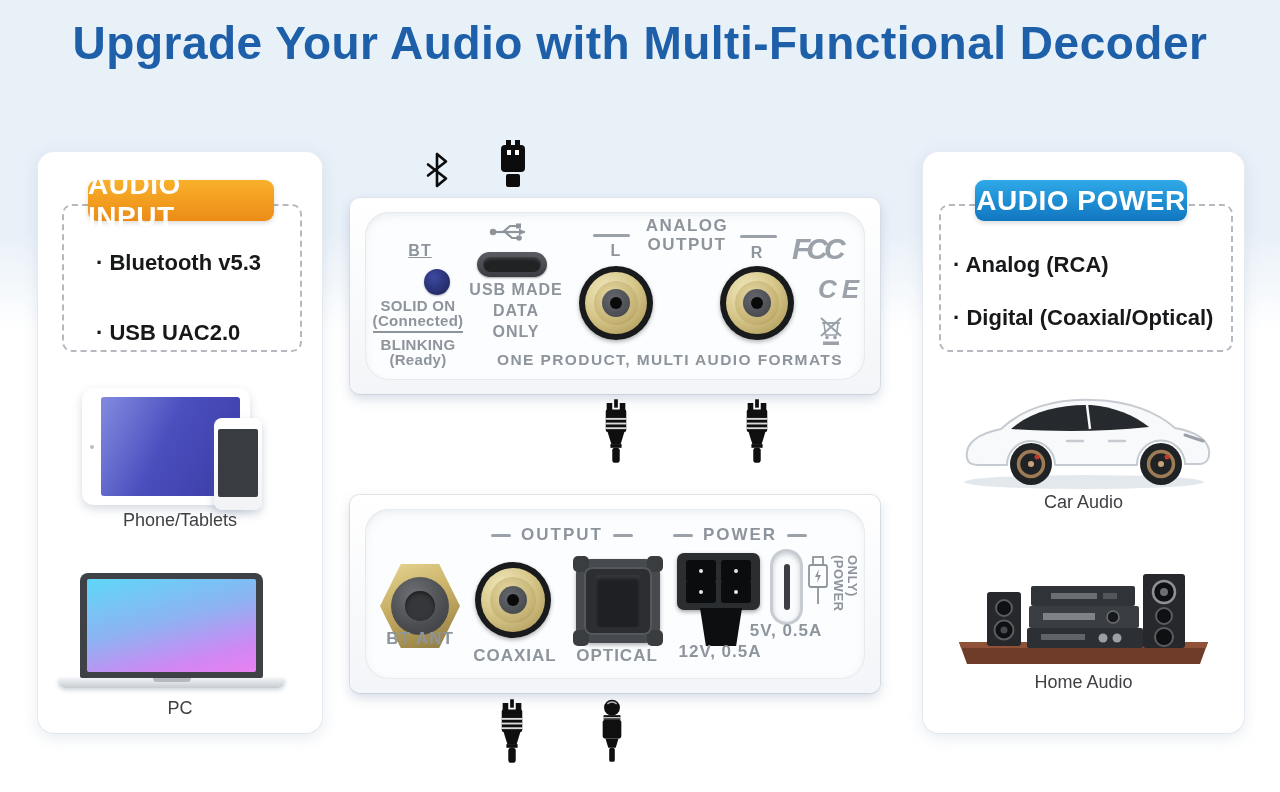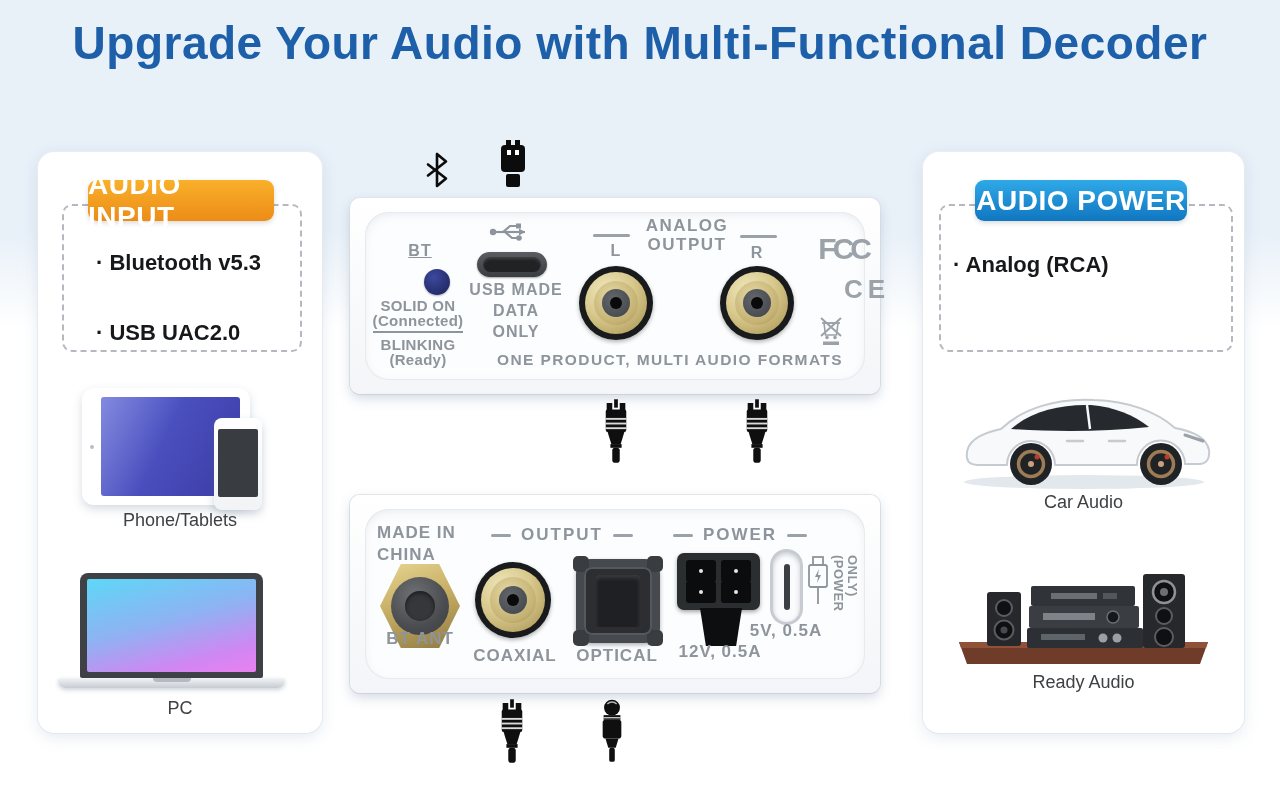--- a/index.html
+++ b/index.html
@@ -72,21 +72,21 @@
   .molex .dot{position:absolute;left:50%;top:50%;transform:translate(-50%,-50%);
               width:4px;height:4px;border-radius:50%;background:#e8e8e8;}
   .molex-tab{position:absolute;background:#0d0e0f;
              clip-path:polygon(0 0,100% 0,86% 100%,14% 100%);border-radius:0 0 4px 4px;}
   .vtext{position:absolute;writing-mode:vertical-lr;color:#8d949b;font-weight:bold;
          font-size:13px;letter-spacing:.5px;line-height:14px;}
   .led{position:absolute;border-radius:50%;
        background:radial-gradient(circle at 38% 32%,#3c49a0,#272f6e 65%,#1c2258 100%);
        box-shadow:0 1px 2px rgba(0,0,0,.3);}
   .underline-sub{border-bottom:2px solid #8d949b;padding-bottom:3px;margin-bottom:4px;display:inline-block;}
-  .certs{position:absolute;color:#9ba2a9;font-weight:bold;text-align:right;}
+  .certs{position:absolute;color:#9ba2a9;font-weight:bold;text-align:left;font-style:italic;}
   
   .tablet{position:absolute;background:#fff;border-radius:12px;box-shadow:0 4px 10px rgba(90,110,140,.25);}
   .tablet .scr{position:absolute;inset:9px 10px 9px 19px;border-radius:3px;
        background:linear-gradient(120deg,#5f6ad6 0%,#4a4fbe 45%,#3b3aa4 100%);overflow:hidden;}
   .tablet .scr::after{content:"";position:absolute;inset:0;
        background:linear-gradient(115deg,rgba(255,255,255,.22) 0%,rgba(255,255,255,0) 45%);}
   .tablet .cam{position:absolute;left:8px;top:50%;width:4px;height:4px;border-radius:50%;
        background:#b9bec5;transform:translateY(-50%);}
   .phone{position:absolute;background:linear-gradient(180deg,#ffffff,#f1f3f5);border-radius:8px;
        box-shadow:0 4px 9px rgba(90,110,140,.3);}
@@ -128,20 +128,21 @@
     </div>
     <div class="laptop-base" style="left:20px;top:526px;width:227px;height:10px;">
       <span class="notch"></span>
     </div>
     <div class="devlabel" style="top:546px;">PC</div>
   </section>
 
   <section class="card" style="left:923px;top:152px;width:321px;height:581px;">
     <div class="dashedbox" style="left:16px;top:52px;width:290px;height:144px;">
       <div class="feature" style="position:absolute;left:12px;top:46px;">· Analog (RCA)</div>
+      <div class="feature" style="position:absolute;left:12px;top:99px;">· Digital (Coaxial/Optical)</div>
     </div>
     <div class="badge blue" style="left:52px;top:28px;width:212px;height:41px;">AUDIO POWER</div>
 
     <svg style="position:absolute;left:26px;top:222px;" width="270" height="122" viewBox="0 0 270 122">
       <ellipse cx="135" cy="108" rx="120" ry="7" fill="#e3e8ec"></ellipse>
       <path d="M18 84 C16 70 28 60 52 55 C74 34 108 24 145 26 C180 27 208 38 226 54 C248 58 258 66 260 76 C261 84 258 90 250 90 L236 90 A24 24 0 0 0 188 91 L106 91 A24 24 0 0 0 58 91 L32 91 C22 91 19 89 18 84 Z" fill="#f8f9fa" stroke="#c5cbd1" stroke-width="2" stroke-linejoin="round"></path>
       <path d="M62 55 C82 37 112 30 142 31 C165 33 185 41 200 53 C155 58 105 58 62 55 Z" fill="#26292d"></path>
       <path d="M138 31 L141 55" stroke="#f8f9fa" stroke-width="2.5"></path>
       <path d="M236 61 L254 67" stroke="#9aa1a8" stroke-width="3" stroke-linecap="round"></path>
       <path d="M118 67 h16 M160 67 h16" stroke="#c5cbd1" stroke-width="2.5" stroke-linecap="round"></path>
@@ -172,21 +173,21 @@
       <rect x="100" y="37" width="46" height="6" fill="#6b6f74"></rect>
       <rect x="152" y="37" width="14" height="6" fill="#53575c"></rect>
       <rect x="78" y="50" width="110" height="22" rx="2" fill="#3a3d42"></rect>
       <rect x="92" y="57" width="52" height="7" fill="#7e838a"></rect>
       <circle cx="162" cy="61" r="6" fill="#17181a" stroke="#6b6f74" stroke-width="1.5"></circle>
       <rect x="76" y="72" width="116" height="20" rx="2" fill="#2c2f33"></rect>
       <rect x="90" y="78" width="44" height="6" fill="#5f646a"></rect>
       <circle cx="152" cy="82" r="4.5" fill="#9aa0a6"></circle>
       <circle cx="166" cy="82" r="4.5" fill="#9aa0a6"></circle>
     </svg>
-    <div class="devlabel" style="top:520px;">Ready Audio</div>
+    <div class="devlabel" style="top:520px;">Home Audio</div>
   </section>
 
   <svg class="abs" style="left:424px;top:151px;" width="26" height="38" viewBox="0 0 26 36">
     <path d="M13 2 L13 34 L22 26.5 L4 12.5 M4 23.5 L22 9.5 L13 2" fill="none" stroke="#0c0c0c" stroke-width="2.6" stroke-linejoin="round" stroke-linecap="round"></path>
   </svg>
   <svg class="abs" style="left:498px;top:140px;" width="30" height="48" viewBox="0 0 30 48">
     <rect x="8" y="0" width="5" height="7" fill="#0c0c0c"></rect>
     <rect x="17" y="0" width="5" height="7" fill="#0c0c0c"></rect>
     <rect x="3" y="5" width="24" height="27" rx="4" fill="#0c0c0c"></rect>
     <rect x="9" y="10" width="4" height="5" fill="#fff"></rect>
@@ -281,24 +282,20 @@
     <rect x="4" y="25" width="22" height="2" fill="#fff" opacity=".85"></rect>
     <rect x="4" y="30" width="22" height="2" fill="#fff" opacity=".85"></rect>
     <polygon points="6,35 24,35 20,48 10,48" fill="#0f0f10"></polygon>
     <rect x="9" y="48" width="12" height="4" fill="#0f0f10"></rect>
     <rect x="11" y="52" width="8" height="16" rx="3" fill="#0f0f10"></rect>
   </svg>
 
   <div class="panel" style="top:495px;height:198px;">
     <div class="panel-face"></div>
 
-    <div class="ptext" style="left:27px;top:27px;width:120px;font-size:17px;line-height:22px;text-align:left;">
-      <span>MADE IN</span><br>
-      <span>CHINA</span>
-    </div>
     <div class="hex" style="left:30px;top:69px;width:80px;height:84px;">
       <span class="c1"></span>
         <span class="c2"></span>
     </div>
     <div class="ptext" style="left:18px;top:134px;width:104px;font-size:17px;">BT ANT</div>
 
     <div class="heading" style="left:127px;top:30px;width:170px;">
       <span class="hdash"></span>
         <span>OUTPUT</span>
         <span class="hdash"></span>

